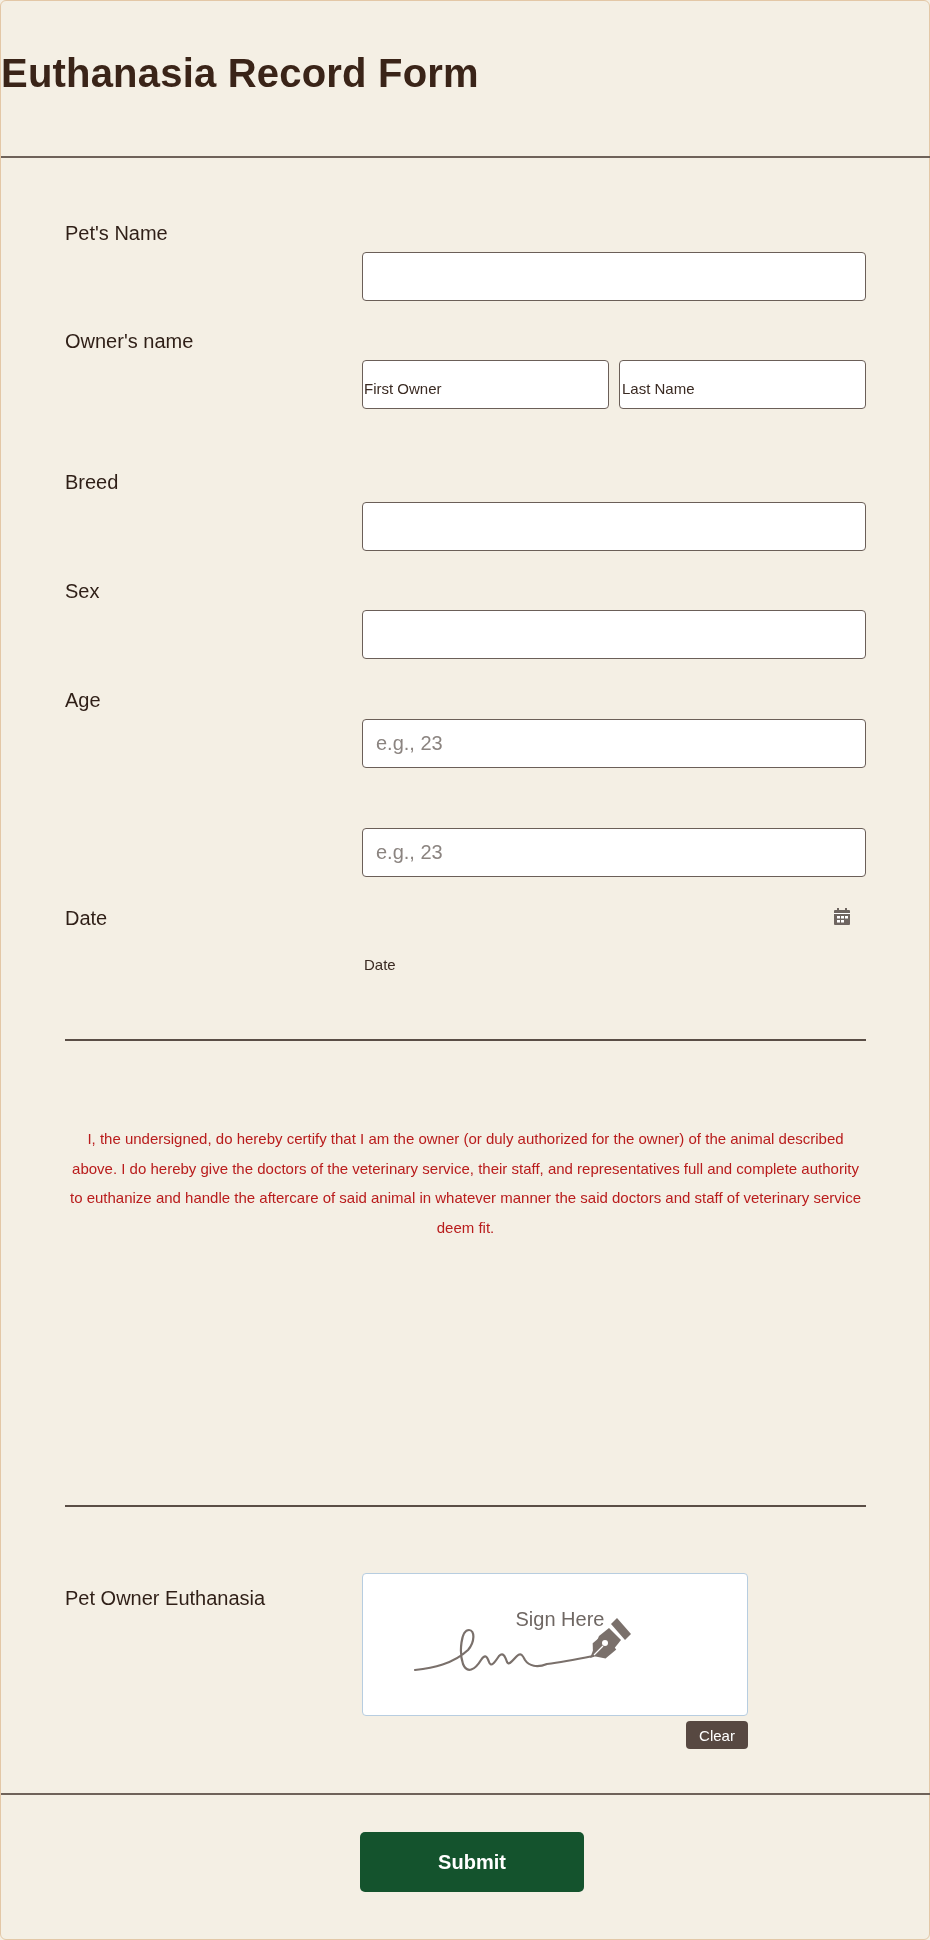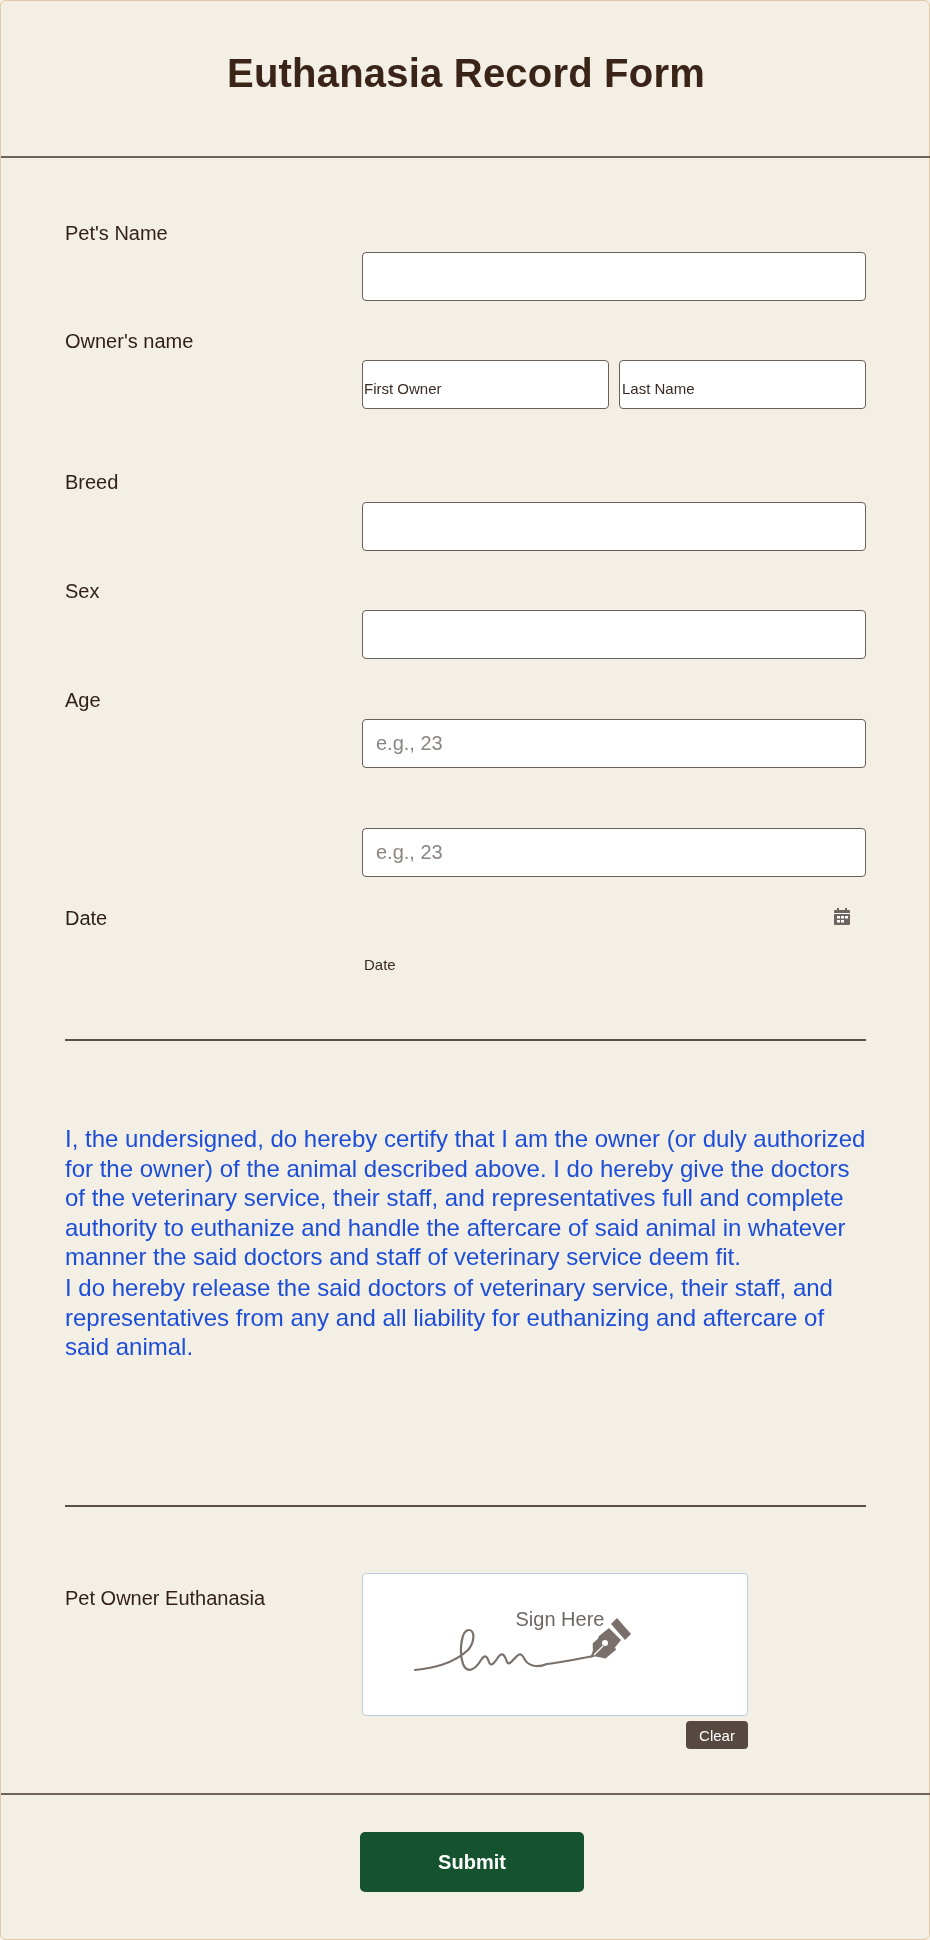--- a/index.html
+++ b/index.html
@@ -9,43 +9,43 @@
   .card {
     position: absolute; left: 0; top: 0; width: 930px; height: 1940px;
     background: #f4efe4;
     border: 1px solid #e3c7a6;
     border-radius: 6px;
   }
 
   .header { position: absolute; left: 0; top: 0; width: 930px; height: 156px; }
   .title {
     position: absolute; left: 0; width: 930px; top: 50px;
-    text-align: center; font-size: 40px; font-weight: bold; color: #3a2418;
+    font-size: 40px; font-weight: bold; color: #3a2418;
     letter-spacing: 0.2px;
   }
   .hr-full { position: absolute; left: 0; width: 930px; height: 2px; background: #6e6259; }
   .hr-inner { position: absolute; left: 64px; width: 801px; height: 2px; background: #5a4e46; }
 
   .label {
     position: absolute; left: 64px; font-size: 20px; color: #2f1f17; line-height: 24px;
   }
   .input {
     position: absolute; height: 49px; background: #ffffff;
     border: 1px solid #6b5f58; border-radius: 4px;
     font-family: "Liberation Sans", sans-serif; font-size: 20px; color: #2f1f17;
     padding: 0 13px; outline: none; margin-top: 44px;
   }
   .input::placeholder { color: #8b8480; }
   .sublabel { position: absolute; font-size: 15px; color: #3a2a22; line-height: 18px; }
 
   .cal-icon { position: absolute; width: 18px; height: 18px; }
 
   .legal {
-    position: absolute; left: 64px; width: 801px; 
-    font-size: 24px; line-height: 29.5px; color: #1d4ed8;
+    position: absolute; left: 64px; width: 801px; text-align: center;
+    font-size: 15px; line-height: 29.5px; color: #b91c1c;
   }
 
   .sig-box {
     position: absolute; left: 361px; top: 1572px; width: 386px; height: 143px;
     background: #ffffff; border: 1px solid #b7cde0; border-radius: 4px; padding-left: 33px;
   }
   .sig-text {
     position: absolute; left: 0; width: 100%; top: 34px; text-align: center;
     font-size: 20px; color: #6f6763; padding-left: 10px;
   }
@@ -100,21 +100,20 @@
     <rect x="8" y="8" width="3" height="2.5" fill="#ffffff"></rect>
     <rect x="12" y="8" width="3" height="2.5" fill="#ffffff"></rect>
     <rect x="4" y="12" width="3" height="2.5" fill="#ffffff"></rect>
     <rect x="8" y="12" width="3" height="2.5" fill="#ffffff"></rect>
   </svg>
   <span class="sublabel" style="left:363px; top:955px;">Date</span>
 
   <div class="hr-inner" style="top:1038px;"></div>
 
   <p class="legal" style="top:1123px;">I, the undersigned, do hereby certify that I am the owner (or duly authorized for the owner) of the animal described above. I do hereby give the doctors of the veterinary service, their staff, and representatives full and complete authority to euthanize and handle the aftercare of said animal in whatever manner the said doctors and staff of veterinary service deem fit.</p>
-  <p class="legal" style="top:1272px;">I do hereby release the said doctors of veterinary service, their staff, and representatives from any and all liability for euthanizing and aftercare of said animal.</p>
 
   <div class="hr-inner" style="top:1504px;"></div>
 
   <label class="label" style="top:1585px;">Pet Owner Euthanasia</label>
   <div class="sig-box">
     <span class="sig-text">Sign Here</span>
     <svg style="position:absolute; left:50px; top:38px;" width="290" height="75" viewBox="0 0 290 75">
       <path d="M2 58 C 20 56, 40 52, 55 38 C 62 30, 62 18, 56 18 C 48 18, 46 40, 50 52 C 54 62, 62 58, 68 48 C 72 42, 74 44, 76 50 C 78 56, 82 50, 86 44 C 90 40, 92 44, 94 50 C 96 54, 100 48, 104 44 C 108 40, 110 44, 112 48 C 116 54, 124 56, 134 52 C 150 50, 170 46, 180 44" fill="none" stroke="#7a706b" stroke-width="2.2" stroke-linecap="round"></path>
       <g transform="translate(180,44) rotate(-40)">
         <path d="M0 0 L 8 -10 L 22 -10 L 22 10 L 8 10 Z" fill="#7a706b" transform="rotate(0)"></path>

